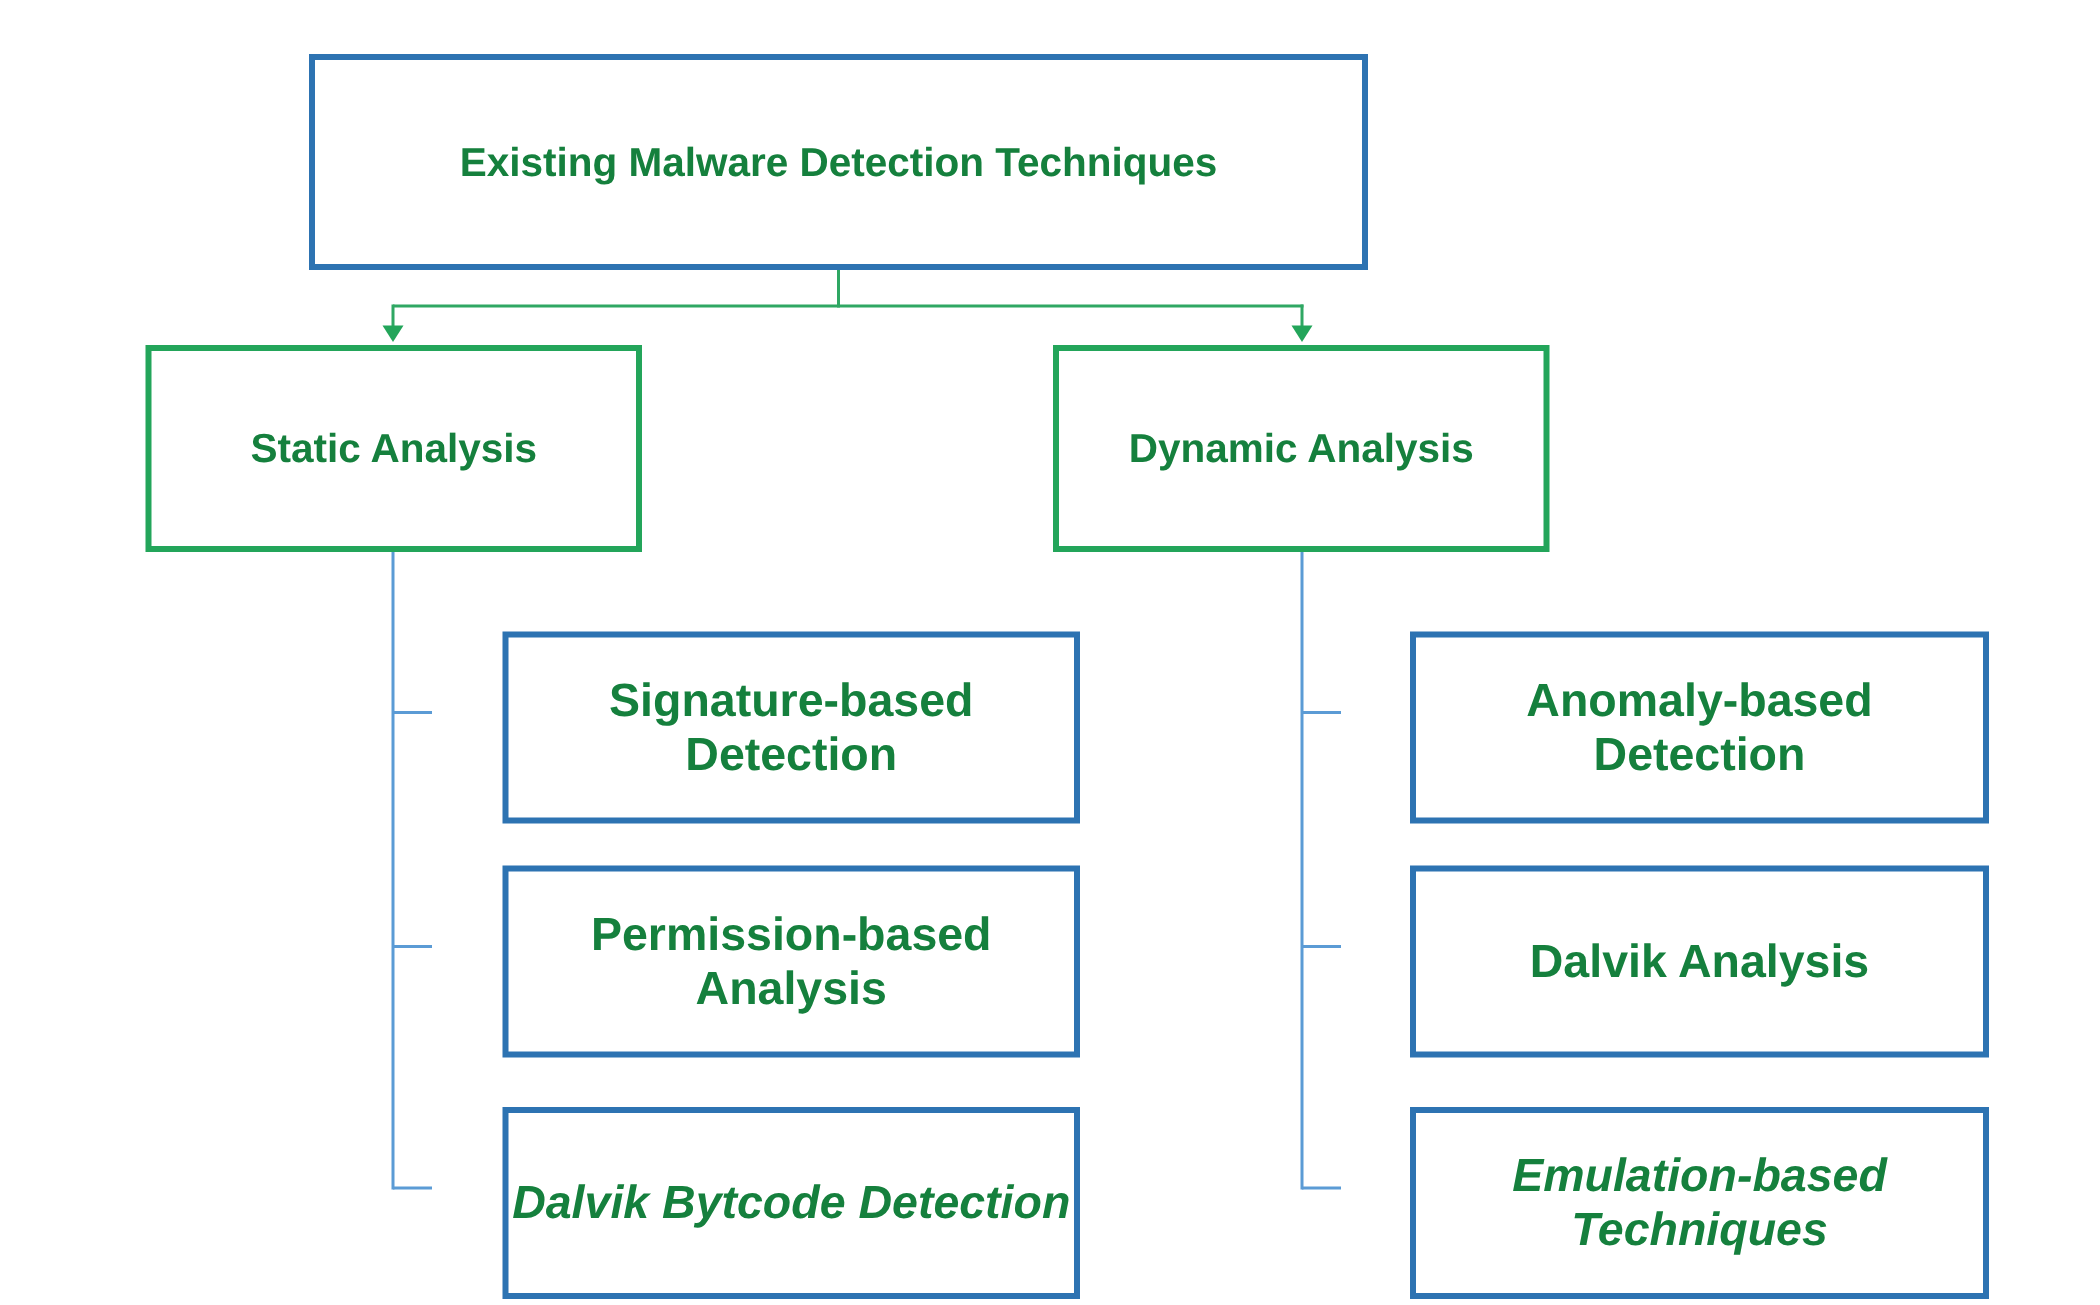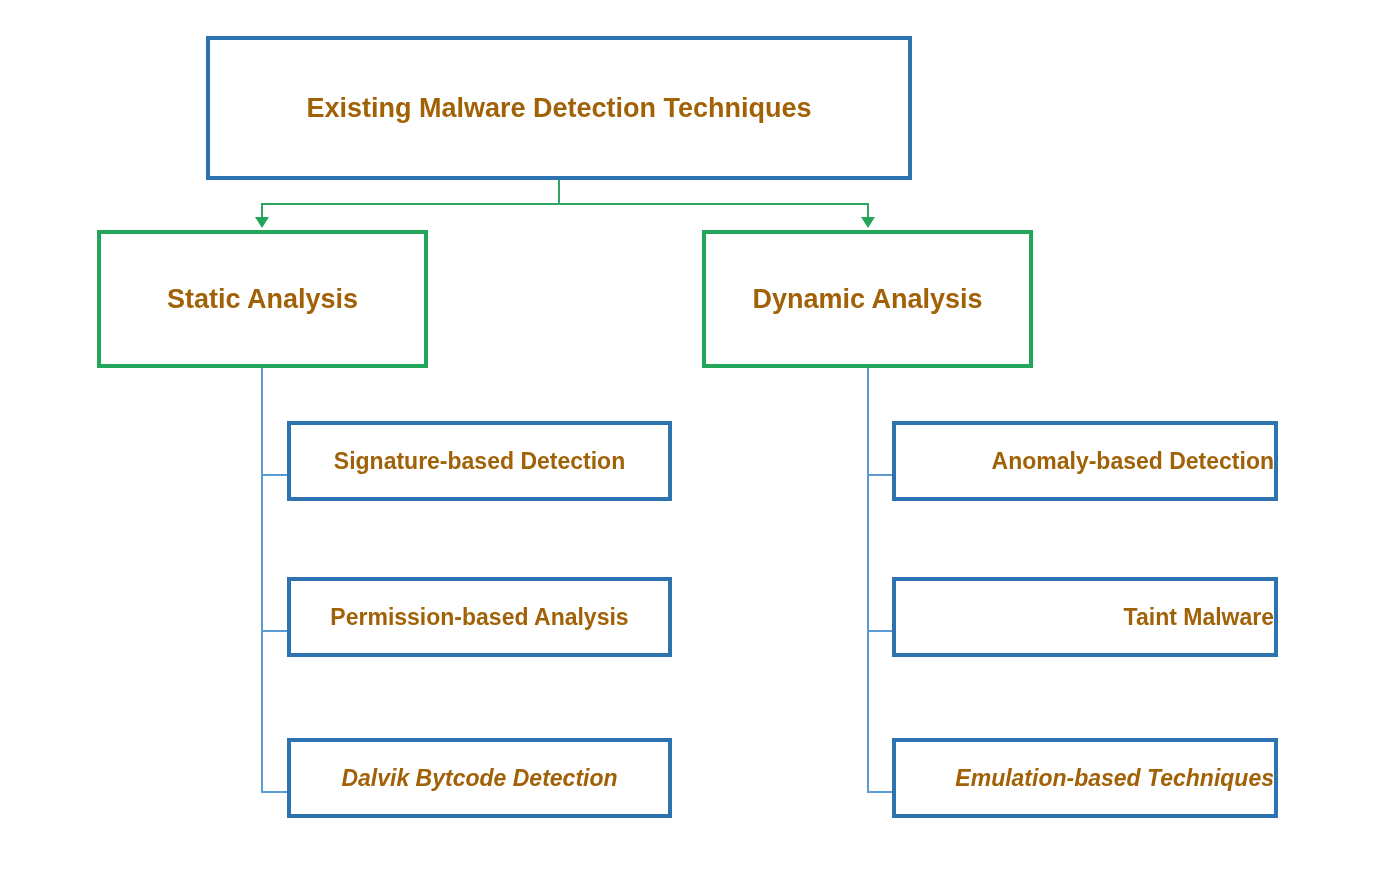--- a/index.html
+++ b/index.html
@@ -17,34 +17,34 @@
   }
   .box {
     position: absolute;
     box-sizing: border-box;
     background: #ffffff;
     display: flex;
     align-items: center;
     justify-content: center;
     text-align: center;
     font-weight: bold;
-    color: #a16207;
+    color: #15803d;
     z-index: 2;
   }
   .blue-border  { border: 4px solid #2D73B2; }
   .green-border { border: 4px solid #23A55A; }
 
   .root-box    { left: 206px; top: 36px;  width: 706px; height: 144px; font-size: 27px; }
   .branch-box  { top: 230px; width: 331px; height: 138px; font-size: 27px; }
   .branch-static  { left: 97px;  }
   .branch-dynamic { left: 702px; }
 
-  .child-box   { height: 80px; font-size: 23px; }
+  .child-box   { height: 128px; font-size: 31px; margin-left: 48px; }
   .col-left  .child-box { left: 287px; width: 385px; }
-  .col-right .child-box { left: 892px; width: 386px; justify-content: flex-end; }
+  .col-right .child-box { left: 892px; width: 386px; }
   .row-1 { top: 421px; }
   .row-2 { top: 577px; }
   .row-3 { top: 738px; font-style: italic; }
 
   .line { position: absolute; z-index: 1; }
   .green-line { background: #2FA763; }
   .blue-line  { background: #5B9BD5; }
 
   .stub-root-v   { left: 558px; top: 180px; width: 2px;   height: 25px; }
   .split-h       { left: 262px; top: 203px; width: 607px; height: 2px;  }
@@ -115,20 +115,20 @@
     <div class="box blue-border child-box row-3">
       <span>Dalvik Bytcode Detection</span>
     </div>
   </div>
 
   <div class="col-right">
     <div class="box blue-border child-box row-1">
       <span>Anomaly-based Detection</span>
     </div>
     <div class="box blue-border child-box row-2">
-      <span>Taint Malware</span>
+      <span>Dalvik Analysis</span>
     </div>
     <div class="box blue-border child-box row-3">
       <span>Emulation-based Techniques</span>
     </div>
   </div>
 
 </div>
 
 </body></html>

